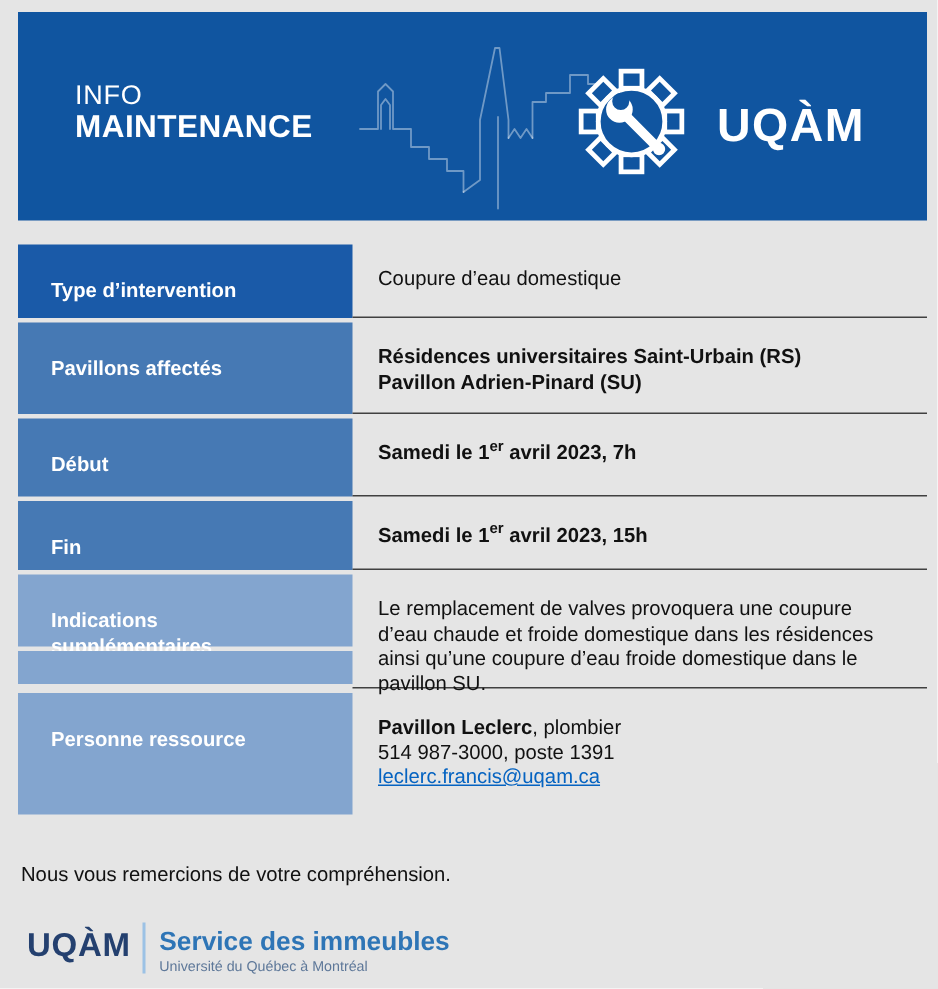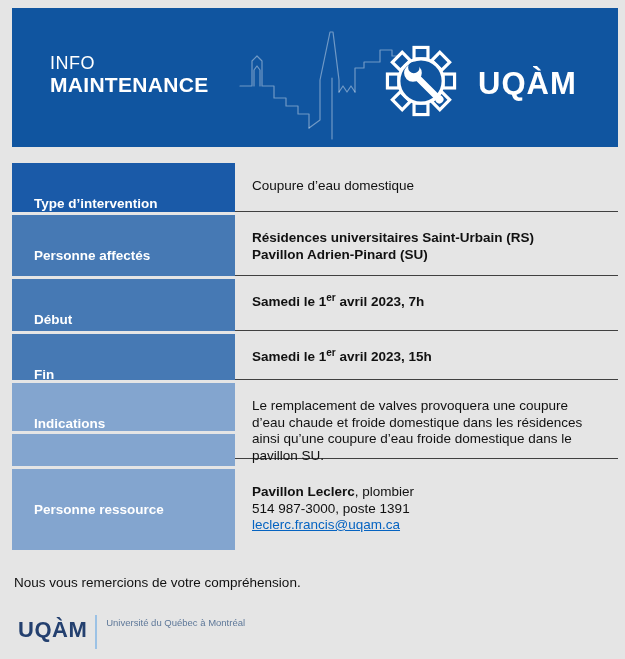--- a/index.html
+++ b/index.html
@@ -11,21 +11,21 @@
   .skyline{position:absolute;left:0;top:0;}
   .banner-title{position:absolute;left:38px;top:45px;color:#fff;}
   .banner-title .info{font-size:18px;font-weight:400;letter-spacing:.5px;line-height:20px;}
   .banner-title .maint{font-size:21px;font-weight:700;letter-spacing:.3px;line-height:23px;}
   .gear{position:absolute;left:371px;top:35px;}
   .uqam-header{position:absolute;left:466px;top:58px;color:#fff;font-size:31px;font-weight:700;letter-spacing:1px;}
 
   
   .table{position:absolute;left:12px;top:163px;width:606px;}
   .row{display:flex;margin-bottom:3px;}
-  .cell-l{width:223px;box-sizing:border-box;padding:32px 14px 0 22px;color:#fff;font-size:13.5px;font-weight:700;line-height:17px;}
+  .cell-l{width:223px;box-sizing:border-box;padding:22px 14px 0 22px;color:#fff;font-size:13.5px;font-weight:700;line-height:17px;}
   .cell-r{flex:1;box-sizing:border-box;padding:15px 16px 0 17px;font-size:13.5px;color:#111;line-height:16.5px;}
   .line{border-bottom:1px solid #404040;}
   .dark{background:#1A5AA8;}
   .mid{background:#4679B4;}
   .light{background:#83A5CF;}
   .h49{height:49px;} .h61{height:61px;} .h52{height:52px;} .h46{height:46px;}
   .h57{height:48px;} .h16{height:16px;} .h81{height:81px;}
   .left-stack{width:223px;display:flex;flex-direction:column;row-gap:3px;}
   .left-stack .cell-l{width:223px;}
   .bold{font-weight:700;}
@@ -92,21 +92,21 @@
       <div class="cell-l dark h49">
         <span>Type d’intervention</span>
       </div>
       <div class="cell-r line h49">
         <span>Coupure d’eau domestique</span>
       </div>
     </div>
 
     <div class="row">
       <div class="cell-l mid h61">
-        <span>Personne affectés</span>
+        <span>Pavillons affectés</span>
       </div>
       <div class="cell-r line h61 bold">
         <div>Résidences universitaires Saint-Urbain (RS)</div>
         <div>Pavillon Adrien-Pinard (SU)</div>
       </div>
     </div>
 
     <div class="row">
       <div class="cell-l mid h52">
         <span>Début</span>
@@ -149,17 +149,18 @@
     </div>
 
   </div>
 
   <p class="closing">Nous vous remercions de votre compréhension.</p>
 
   <div class="footer">
     <span class="fl-uqam">UQÀM</span>
     <span class="fl-bar"></span>
     <div class="fl-right">
+      <div class="fl-service">Service des immeubles</div>
       <div class="fl-univ">Université du Québec à Montréal</div>
     </div>
   </div>
 
 </div>
 
 </body></html>

